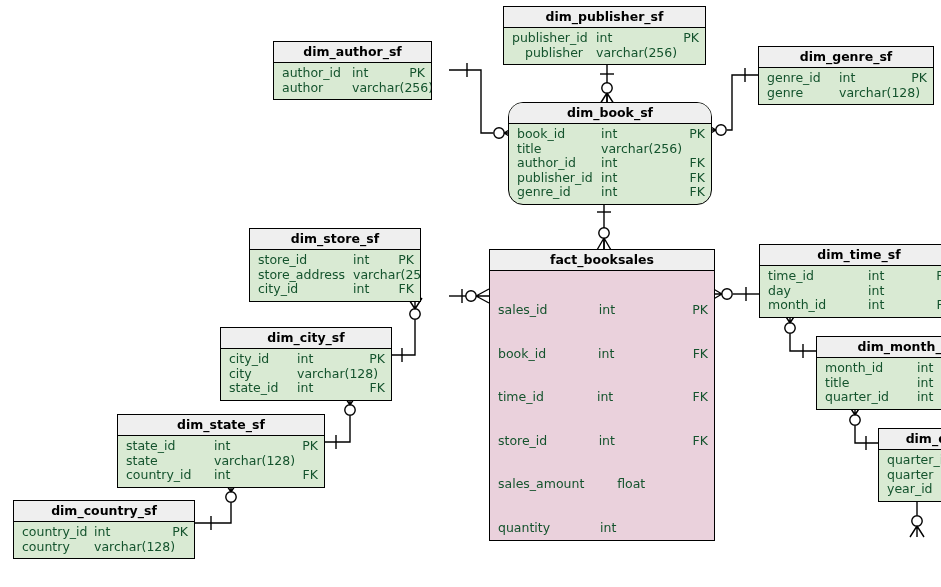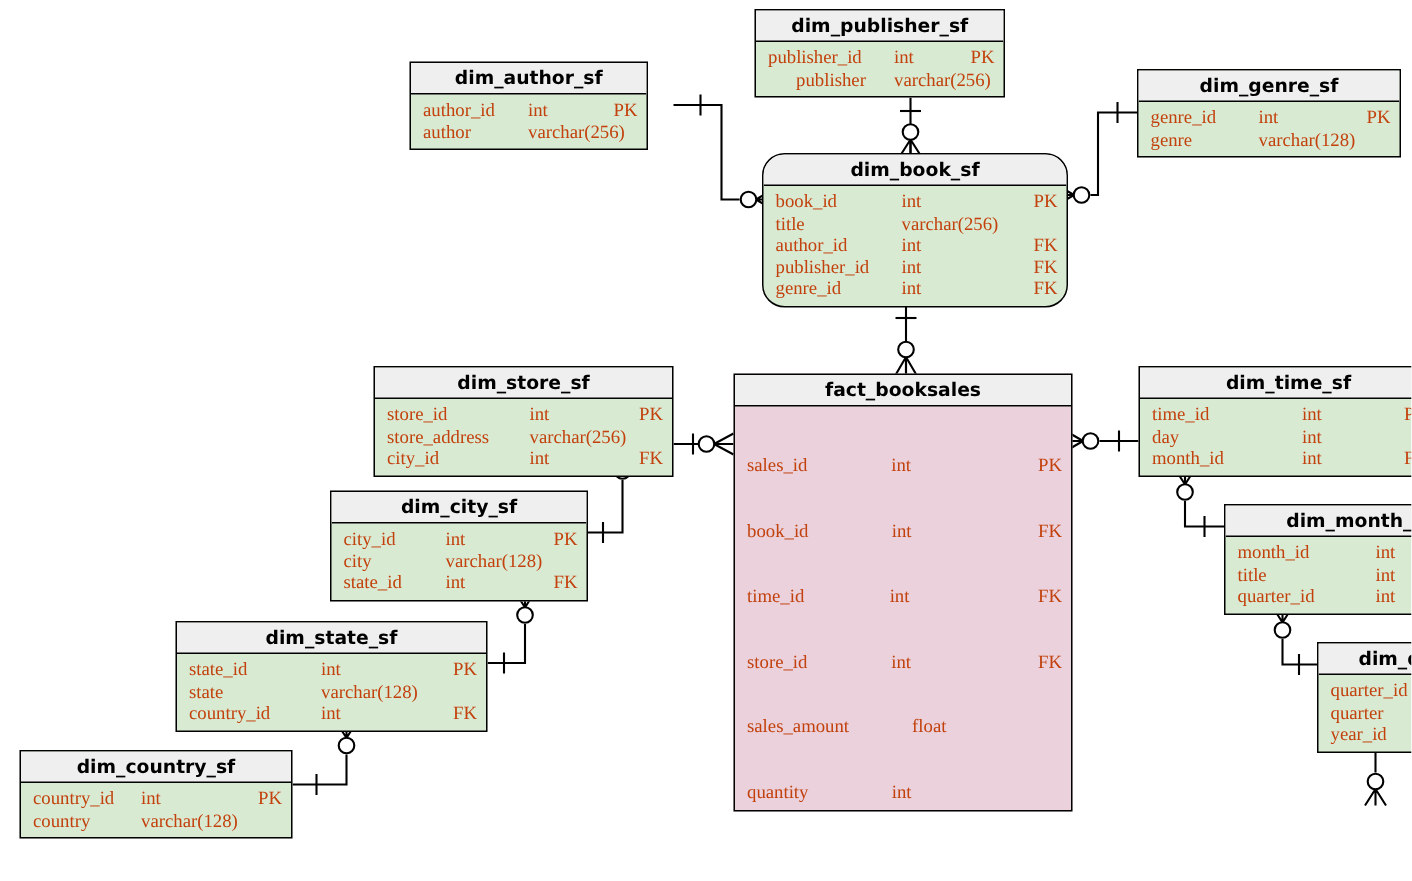--- a/index.html
+++ b/index.html
@@ -48,24 +48,23 @@
     padding: 3px 0 4px 0;
   }
   .entity.fact {
     background: #ead1dc;
   }
   .attr {
     display: flex;
     align-items: baseline;
     font-size: 12.5px;
     line-height: 14.6px;
-    color: #c2410c;
+    color: #14532d;
     white-space: nowrap;
     padding: 0 6px 0 8px;
-    font-family: Liberation Serif, serif;
   }
   .attr .a-name {
     flex: 0 0 auto;
   }
   .attr .a-type {
     flex: 0 0 auto;
   }
   .attr .a-key {
     flex: 0 0 auto;
     text-align: right;
@@ -170,21 +169,21 @@
       <g>
         <path d="M917,502 L917,515"></path>
         <circle cx="917" cy="521" r="5.2" fill="#ffffff"></circle>
         <path d="M917,526 L910,537 M917,526 L917,537 M917,526 L924,537"></path>
       </g>
 
     </g>
   </svg>
 
   <div id="entities">
-      <div class="entity" style="left: 503px; top: 6px; width: 167px;">
+      <div class="entity" style="left: 503px; top: 6px; width: 203px;">
         <div class="ent-header">dim_publisher_sf</div>
         <div class="ent-body layout-dim">
           <div class="attr">
             <span class="a-name" style="width: 84px;">publisher_id</span>
             <span class="a-type">int</span>
             <span class="spacer-2"></span>
             <span class="a-key">PK</span>
           </div>
           <div class="attr">
             <span class="a-name" style="width: 84px; text-align: center;">publisher</span>
@@ -303,21 +302,21 @@
           </div>
           <div class="attr">
             <span class="a-name">quantity</span>
             <span class="spacer-1"></span>
             <span class="a-type">int</span>
             <span class="spacer-2"></span>
             <span class="a-key"></span>
           </div>
         </div>
       </div>
-      <div class="entity" style="left: 249px; top: 244px; width: 200px;">
+      <div class="entity" style="left: 249px; top: 228px; width: 172px;">
         <div class="ent-header">dim_store_sf</div>
         <div class="ent-body layout-dim">
           <div class="attr">
             <span class="a-name" style="width: 95px;">store_id</span>
             <span class="a-type">int</span>
             <span class="spacer-2"></span>
             <span class="a-key">PK</span>
           </div>
           <div class="attr">
             <span class="a-name" style="width: 95px;">store_address</span>

